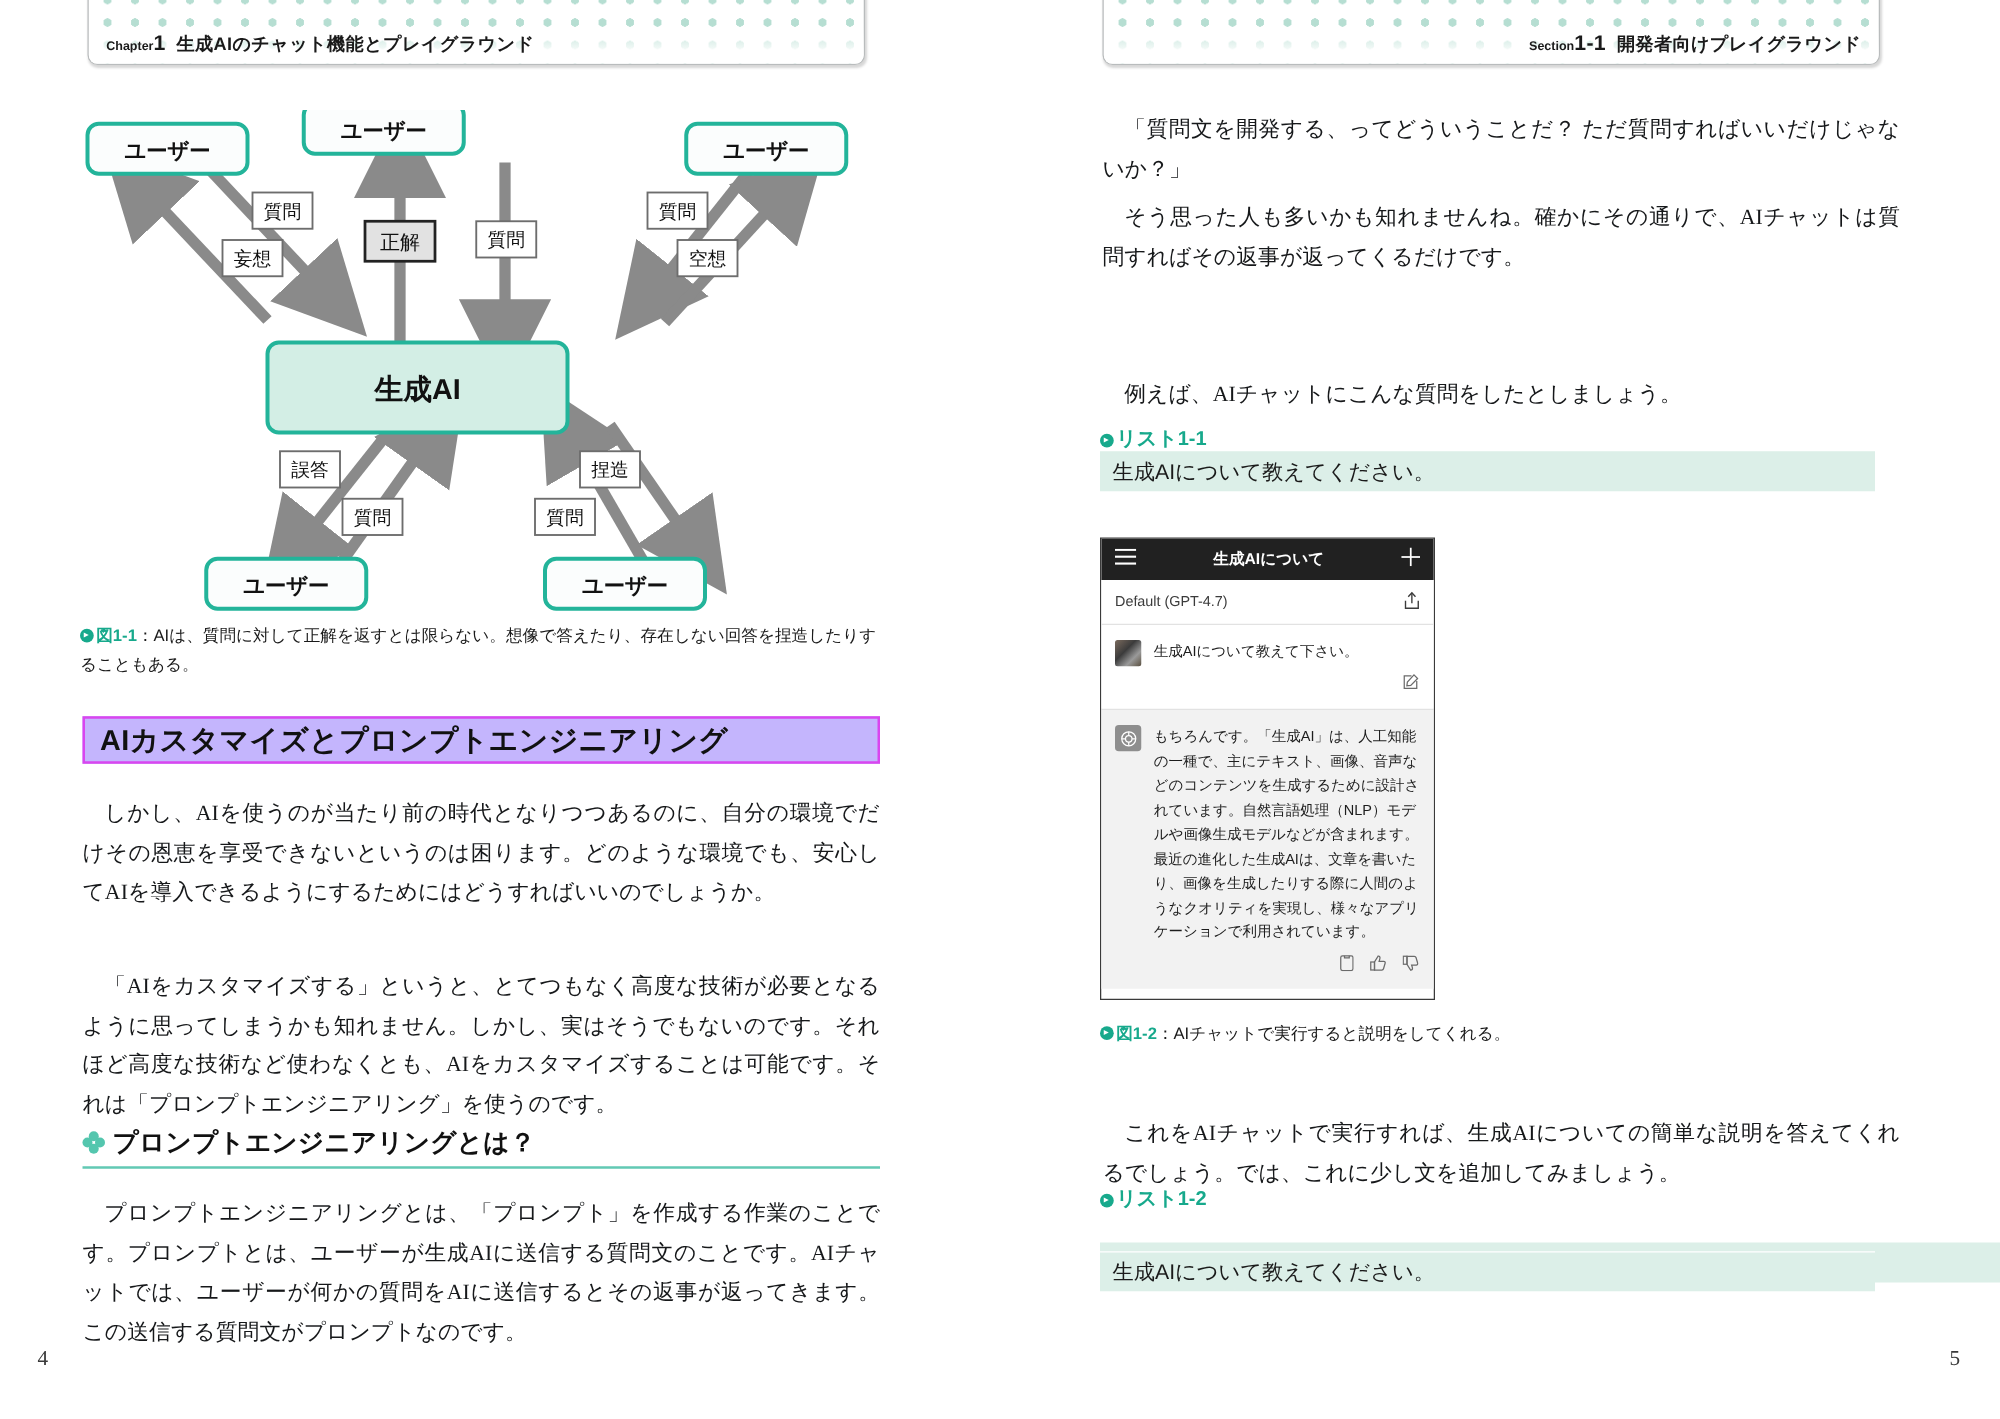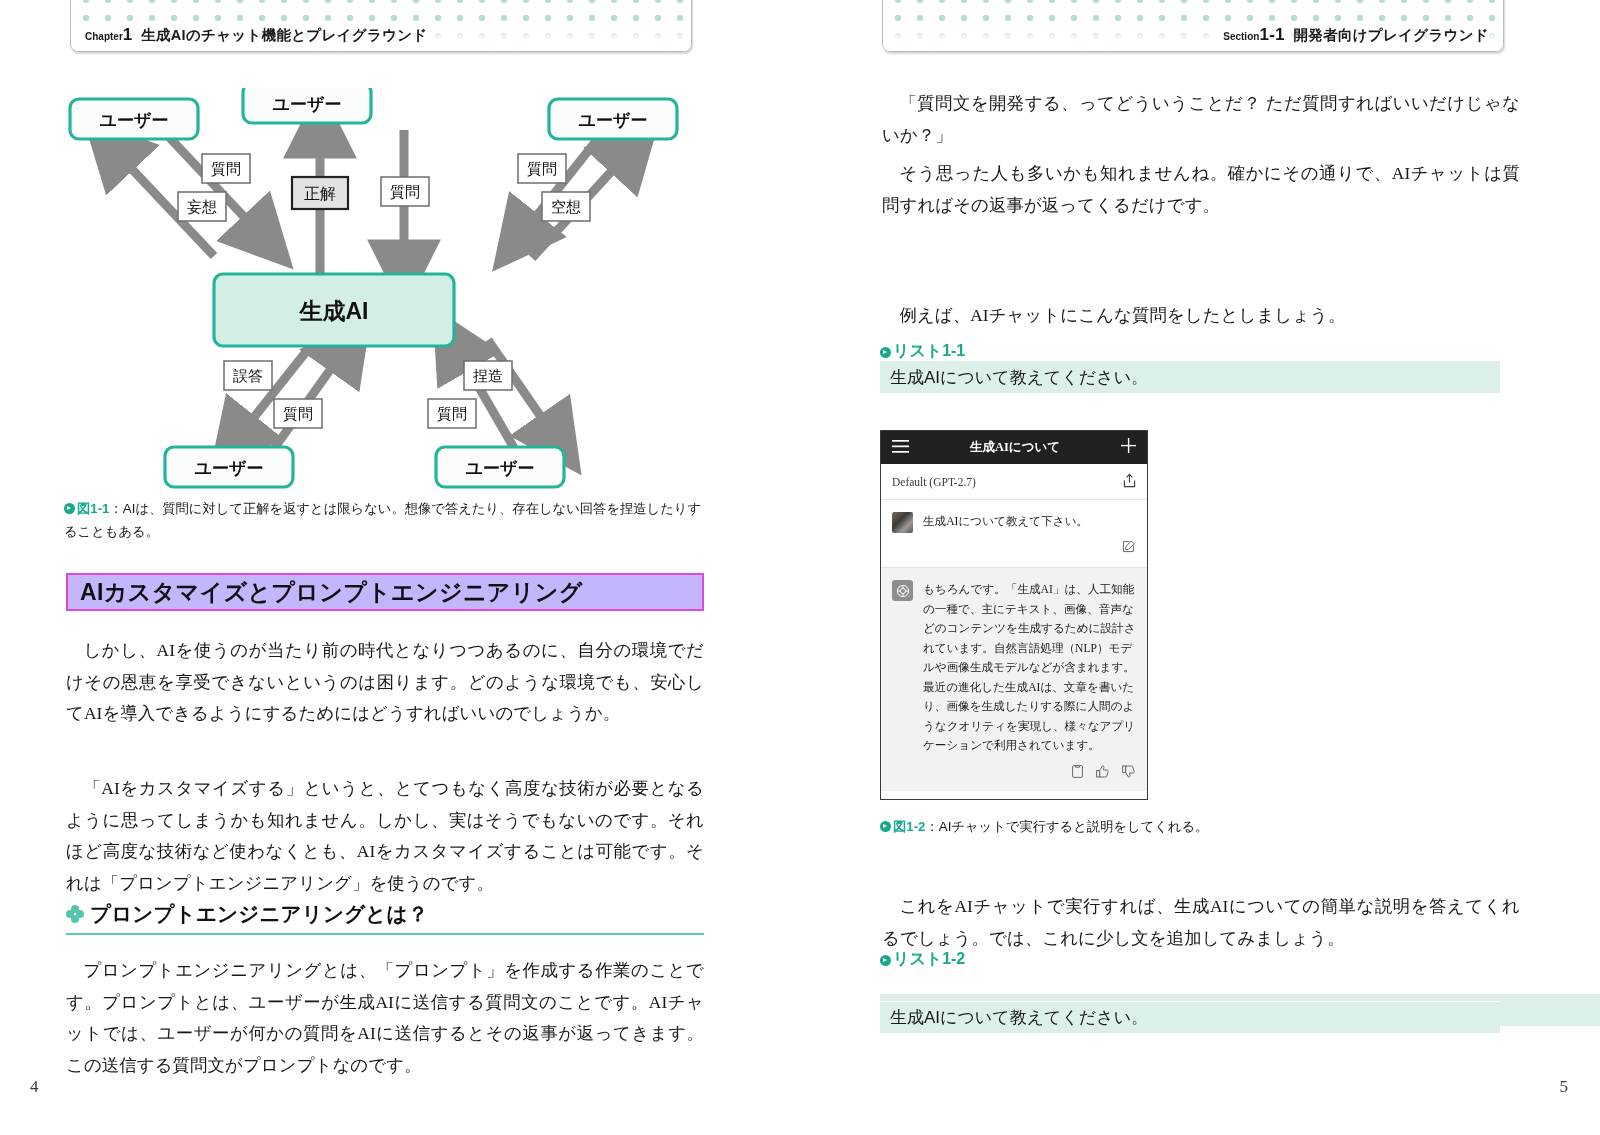--- a/index.html
+++ b/index.html
@@ -178,21 +178,21 @@
   
   #mockup {
     position: absolute;
     left: 880px;
     top: 430px;
     width: 268px;
     height: 370px;
     border: 1.5px solid #3a3a3a;
     background: #ffffff;
     box-sizing: border-box;
-    font-family: Liberation Serif, serif;
+    font-family: Liberation Sans, sans-serif;
     overflow: hidden;
   }
   .mk-topbar {
     height: 33px;
     background: #212121;
     color: #ffffff;
     display: flex;
     align-items: center;
     justify-content: space-between;
     padding: 0 11px;
@@ -405,21 +405,21 @@
       <span class="mk-title">生成AIについて</span>
       <span>
         <svg width="15" height="15" viewBox="0 0 15 15">
           <rect x="6.9" y="0" width="1.4" height="15" fill="#fff"></rect>
           <rect x="0" y="6.9" width="15" height="1.4" fill="#fff"></rect>
         </svg>
       </span>
     </div>
 
     <div class="mk-model">
-      <span>Default (GPT-2.7)</span>
+      <span>Default (GPT-4.7)</span>
       <span>
         <svg width="13" height="15" viewBox="0 0 13 15" fill="none" stroke="#3b3b3b" stroke-width="1.1">
           <path d="M6.5 9.5 V1.6"></path>
           <path d="M3.6 4.4 L6.5 1.3 L9.4 4.4"></path>
           <path d="M1.4 7.6 V13.6 H11.6 V7.6"></path>
         </svg>
       </span>
     </div>
 
     <div class="mk-msg user">

